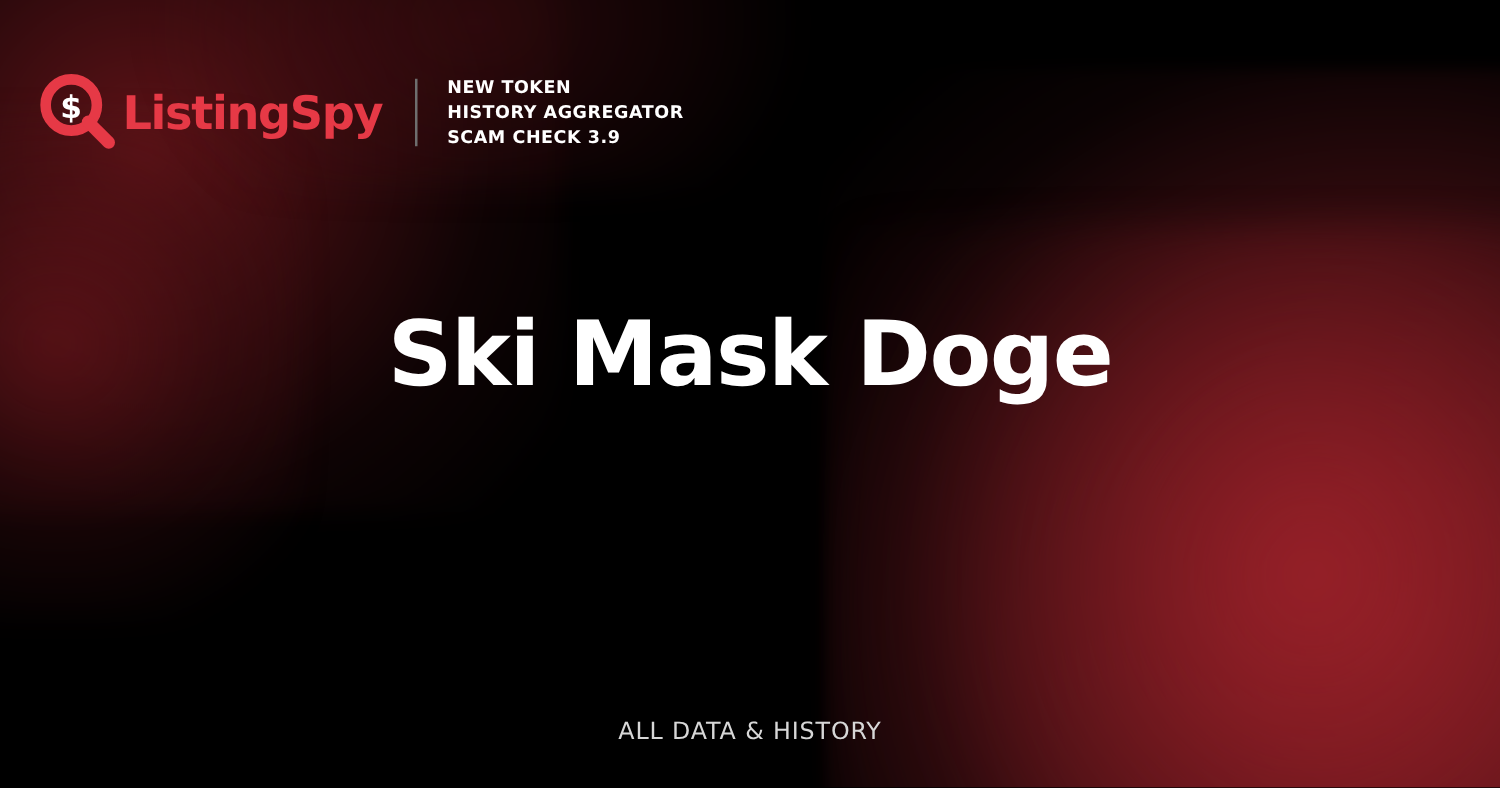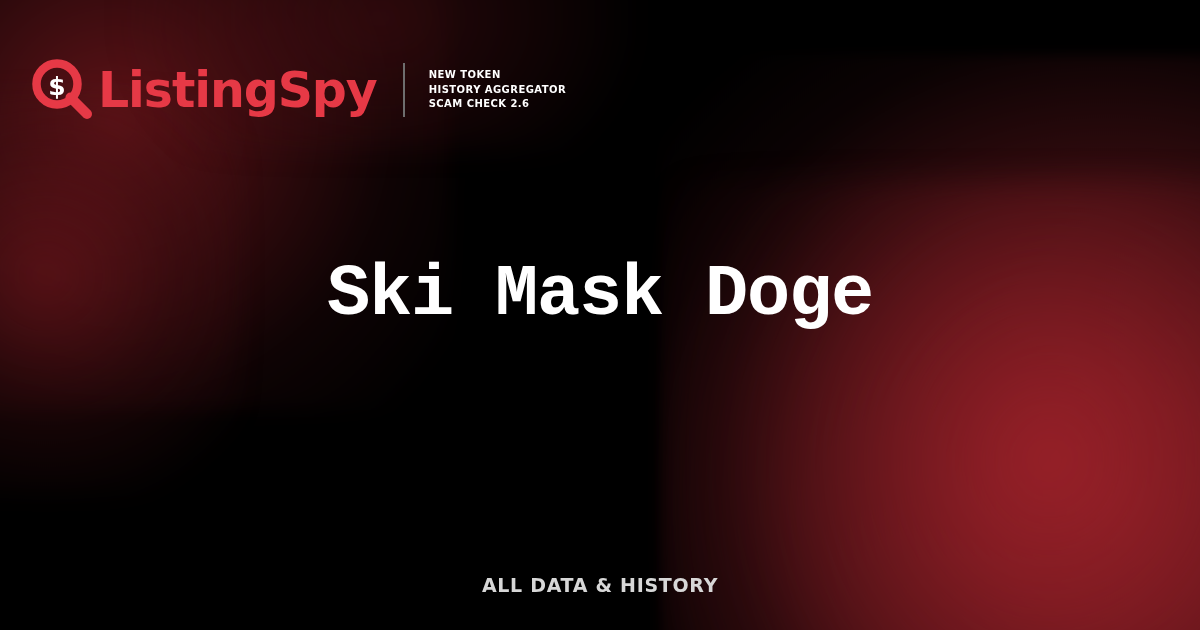--- a/index.html
+++ b/index.html
@@ -97,60 +97,59 @@
     height: 70px;
   }
   .logo-mark {
     width: 62px;
     height: 62px;
     flex: 0 0 62px;
     display: block;
   }
   .wordmark {
     margin-left: 4px;
-    font-size: 49px;
+    font-size: 37px;
     font-weight: 700;
     letter-spacing: -1.1px;
     line-height: 1;
     color: #E63946;
     white-space: nowrap;
   }
   .divider {
     width: 2px;
     height: 54px;
     background: #6e6e6e;
     margin: 0 24px 0 26px;
     flex: 0 0 2px;
   }
   .tagline {
     color: #ffffff;
-    font-size: 10px;
+    font-size: 14px;
     font-weight: 700;
     line-height: 1.45;
     letter-spacing: 0.45px;
     white-space: nowrap;
   }
 
   
   .hero {
     position: absolute;
     left: 0;
     right: 0;
     top: 243px;
     text-align: center;
   }
   .hero-title {
     color: #ffffff;
     font-size: 72px;
     font-weight: 700;
     letter-spacing: -1.2px;
     line-height: 1.12;
-    margin: 12px;
+    margin: 0;
     padding: 0 60px;
-    font-family: Liberation Mono, monospace;
   }
   .hero-subtitle {
     color: #E63946;
     font-size: 53px;
     font-weight: 700;
     letter-spacing: -0.6px;
     line-height: 1.12;
     margin: 10px 0 0 0;
     padding: 0 60px;
   }
@@ -159,21 +158,21 @@
   .footer {
     position: absolute;
     left: 0;
     right: 0;
     bottom: 34px;
     text-align: center;
   }
   .footer-text {
     color: #D7D7D7;
     font-size: 19px;
-    font-weight: 700;
+    font-weight: 400;
     letter-spacing: 0.7px;
   }
 </style>
 </head>
 <body>
 
 <div id="card">
 
   <div class="glow glow-topleft"></div>
   <div class="glow glow-left-mid"></div>
@@ -189,21 +188,21 @@
       <text x="25" y="35.5" text-anchor="middle" font-family="'DejaVu Sans','Liberation Sans',sans-serif" font-size="25" font-weight="700" fill="#ffffff">$</text>
     </svg>
 
     <div class="wordmark">ListingSpy</div>
 
     <div class="divider"></div>
 
     <div class="tagline">
       <div>NEW TOKEN</div>
       <div>HISTORY AGGREGATOR</div>
-      <div>SCAM CHECK 2.6</div>
+      <div>SCAM CHECK 3.9</div>
     </div>
   </div>
 
   <div class="hero">
     <div class="hero-title">Ski Mask Doge</div>
   </div>
 
   <div class="footer">
     <span class="footer-text">ALL DATA &amp; HISTORY</span>
   </div>

